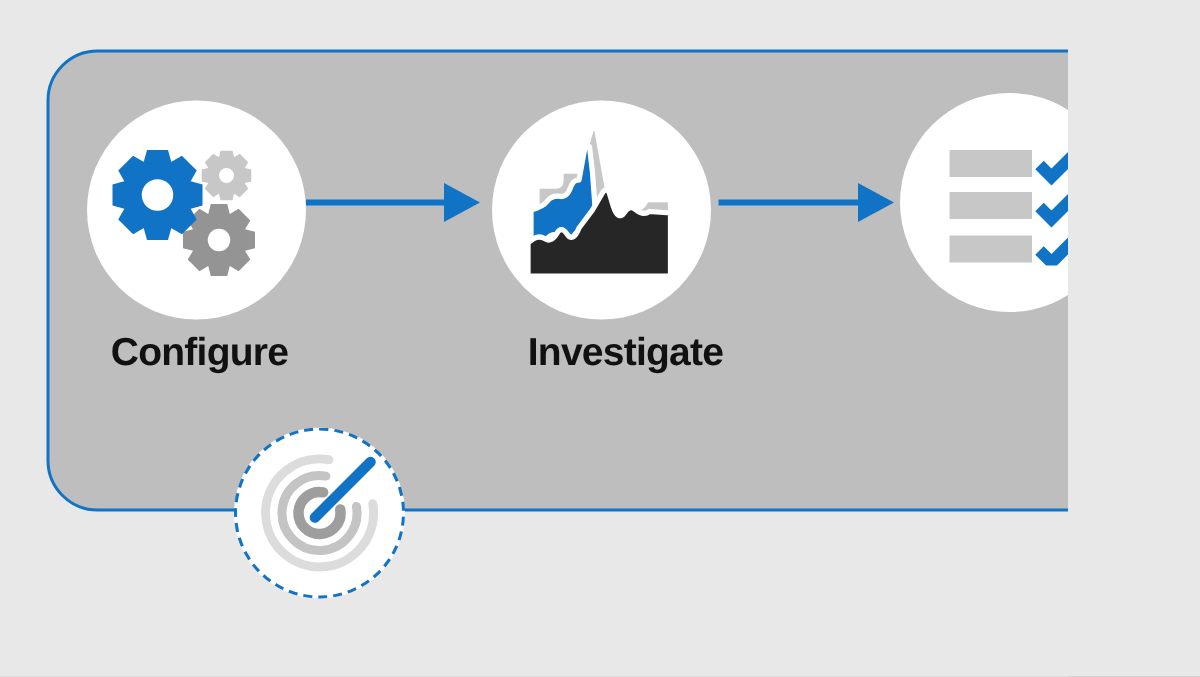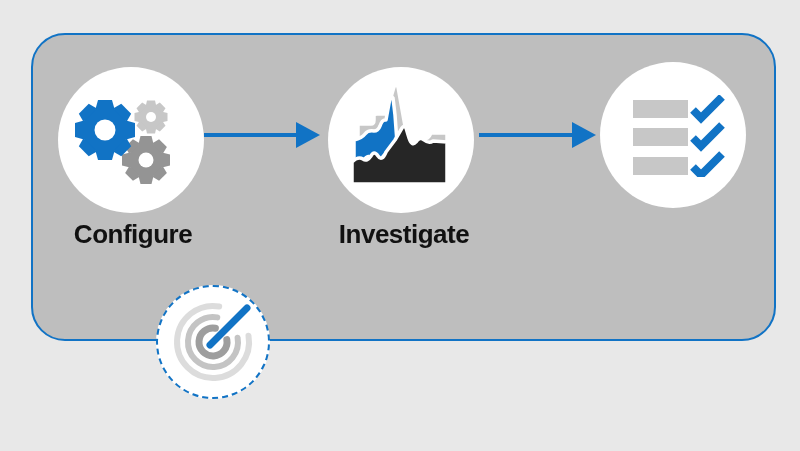--- a/index.html
+++ b/index.html
@@ -2,21 +2,21 @@
 <html style="--background: #E8E8E8; --panel-fill: #BEBEBE; --accent-blue: #1173C5; --icon-light-gray: #C7C7C7; --icon-mid-gray: #949494; --icon-dark: #262626; --circle-fill: #FFFFFF; --label-text: #111111;"><head>
 <meta charset="utf-8">
 <style>
   html,body{margin:0;padding:0;}
   body{
     font-family:"Liberation Sans", sans-serif;
     background:#E8E8E8;
   }
   .stage{
     position:relative;
-    width:800px;height:451px;
+    width:712px;height:451px;
     background:var(--background,#E8E8E8);
     overflow:hidden;
   }
   .panel{
     position:absolute;
     left:31px;top:33px;
     width:745px;height:308px;
     box-sizing:border-box;
     background:var(--panel-fill,#BEBEBE);
     border:2px solid var(--accent-blue,#1173C5);
@@ -159,21 +159,21 @@
       </g>
       <g class="check-stroke">
         <path d="M63,15 L71,23 L92,2"></path>
         <path d="M63,43 L71,51 L92,30"></path>
         <path d="M63,72 L71,80 L92,59"></path>
       </g>
     </svg>
   </div>
 
   <div class="step-label" style="left:13px;">Configure</div>
-  <div class="step-label" style="left:284px;">Investigate</div>
+  <div class="step-label" style="left:297px;">Investigate</div>
 
   <div class="monitor-circle">
     <svg width="100" height="100" viewBox="-50 -50 100 100">
       <path class="arc arc-outer" d="M35.5,-6.2 A36,36 0 1 1 6.2,-35.5"></path>
       <path class="arc arc-mid" d="M24.6,-4.3 A25,25 0 1 1 4.3,-24.6"></path>
       <path class="arc arc-inner" d="M13.8,-2.4 A14,14 0 1 1 2.4,-13.8"></path>
       <line class="needle" x1="-3" y1="3" x2="34" y2="-34"></line>
     </svg>
   </div>
 

